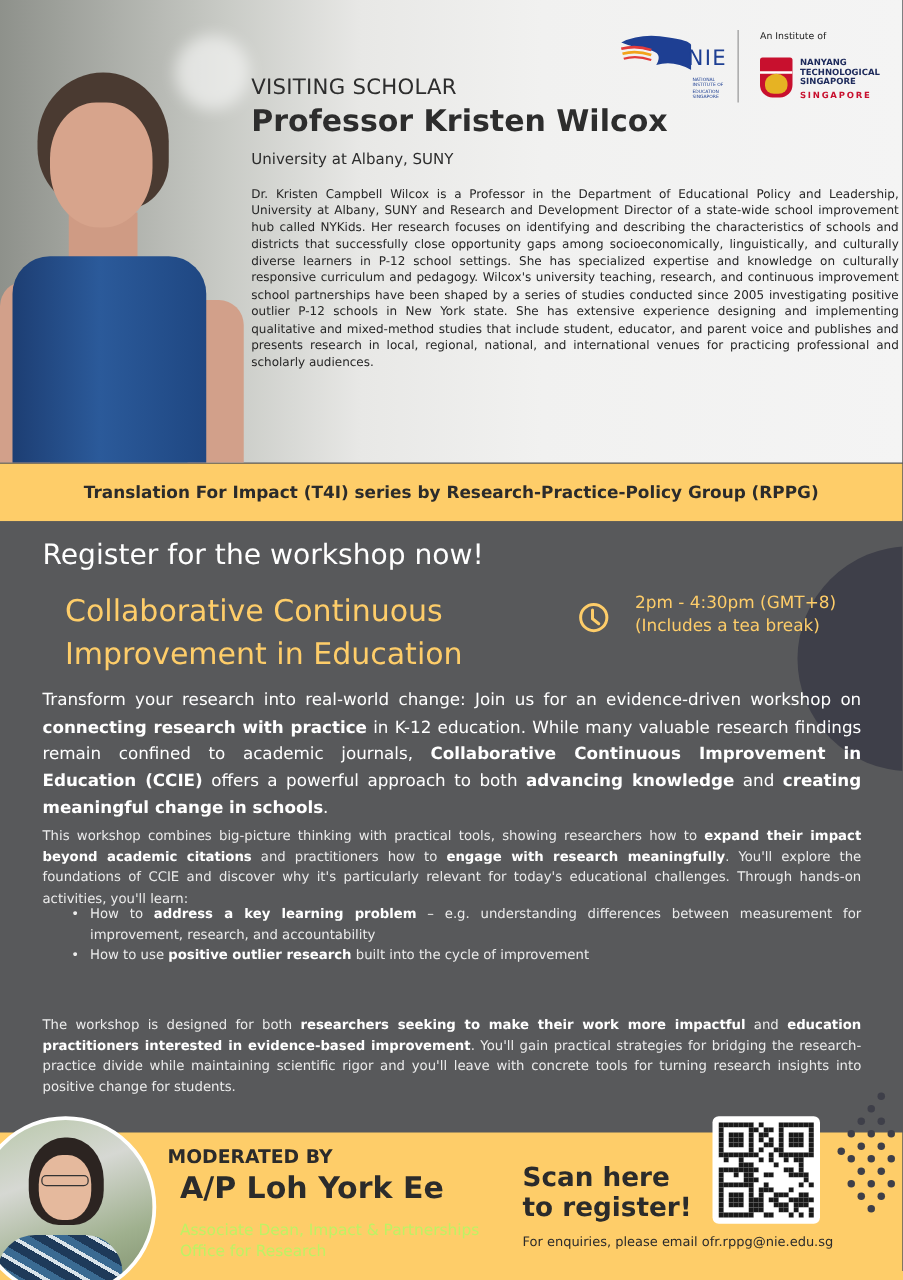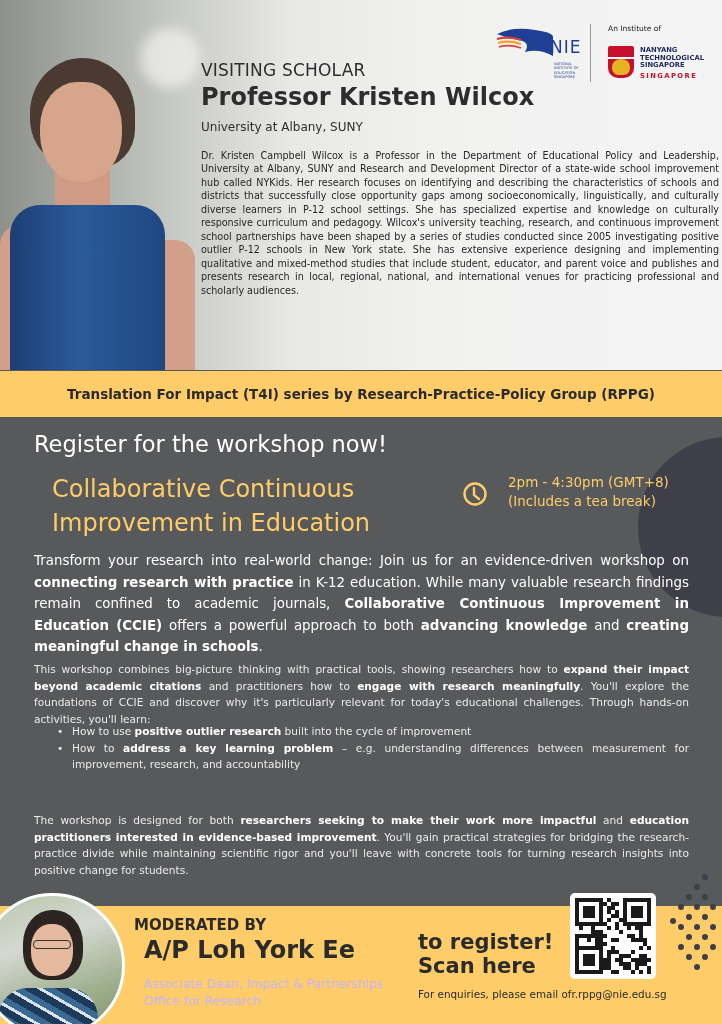--- a/index.html
+++ b/index.html
@@ -88,21 +88,21 @@
     background: linear-gradient(160deg, #b7c7a8 0%, #d6d8d3 35%, #9fb08e 70%, #7d8d6b 100%);
   }
   .mod-photo .hair { position: absolute; left: 40px; top: 14px; width: 60px; height: 70px; border-radius: 48% 48% 40% 40%; background: #2c2421; }
   .mod-photo .face { position: absolute; left: 48px; top: 28px; width: 42px; height: 52px; border-radius: 45%; background: #e5b99d; }
   .mod-photo .glasses { position: absolute; left: 50px; top: 44px; width: 38px; height: 9px; border: 1.5px solid #333; border-radius: 4px; }
   .mod-photo .body { position: absolute; left: 15px; top: 92px; width: 100px; height: 60px; border-radius: 30px 30px 0 0;
     background: repeating-linear-gradient(30deg, #1e3a5a 0 7px, #d9e3ea 7px 10px, #3a6a92 10px 16px); }
 
   .mod-by { position: absolute; left: 134px; top: 916px; font-size: 15px; font-weight: bold; color: #2b2b2b; }
   .mod-name { position: absolute; left: 144px; top: 936px; font-size: 24px; font-weight: bold; color: #2b2b2b; }
-  .mod-role { position: absolute; left: 144px; top: 976px; font-size: 12.3px; line-height: 17px; color: #c4b5fd; }
+  .mod-role { position: absolute; left: 144px; top: 976px; font-size: 12.3px; line-height: 17px; color: #bef264; }
 
   .scan { position: absolute; left: 418px; top: 930px; font-size: 21px; line-height: 24px; font-weight: bold; color: #2b2b2b; }
   .qr-box { position: absolute; left: 570px; top: 893px; width: 86px; height: 86px; background: #ffffff; border-radius: 5px; padding: 5px; }
   .qr-grid { width: 76px; height: 76px; display: grid; grid-template-columns: repeat(19, 4px); grid-template-rows: repeat(19, 4px); }
   .qr-grid i { display: block; width: 4px; height: 4px; }
   .enquiry { position: absolute; left: 418px; top: 988px; font-size: 10.4px; color: #2b2b2b; }
 
   .dots { position: absolute; left: 668px; top: 866px; width: 54px; height: 110px; }
   .dots span { position: absolute; width: 6px; height: 6px; border-radius: 50%; background: #3e3f49; }
 </style>
@@ -176,22 +176,22 @@
     <div class="txt">
       <div>2pm - 4:30pm (GMT+8)</div>
       <div>(Includes a tea break)</div>
     </div>
   </div>
 
 
   <p class="intro"><span>Transform your research into real-world change: Join us for an evidence-driven workshop on </span><b>connecting research with practice</b><span> in K-12 education. While many valuable research findings remain confined to academic journals, </span><b>Collaborative Continuous Improvement in Education (CCIE)</b><span> offers a powerful approach to both </span><b>advancing knowledge</b><span> and </span><b>creating meaningful change in schools</b><span>.</span></p>
   <p class="para para1"><span>This workshop combines big-picture thinking with practical tools, showing researchers how to </span><b>expand their impact beyond academic citations</b><span> and practitioners how to </span><b>engage with research meaningfully</b><span>. You'll explore the foundations of CCIE and discover why it's particularly relevant for today's educational challenges. Through hands-on activities, you'll learn:</span></p>
   <ul class="bullets">
+    <li><span>How to </span><b>address a key learning problem</b><span> – e.g. understanding differences between measurement for improvement, research, and accountability</span></li>
     <li><span>How to use </span><b>positive outlier research</b><span> built into the cycle of improvement</span></li>
-    <li><span>How to </span><b>address a key learning problem</b><span> – e.g. understanding differences between measurement for improvement, research, and accountability</span></li>
   </ul>
   <p class="para para2"><span>The workshop is designed for both </span><b>researchers seeking to make their work more impactful</b><span> and </span><b>education practitioners interested in evidence-based improvement</b><span>. You'll gain practical strategies for bridging the research-practice divide while maintaining scientific rigor and you'll leave with concrete tools for turning research insights into positive change for students.</span></p>
 </div>
 
 <div class="footer"></div>
 
 <div class="dots" id="dots">
     <span style="left: 34px; top: 8px;"></span>
     <span style="left: 26px; top: 18px;"></span>
     <span style="left: 18px; top: 28px;"></span>
@@ -223,22 +223,22 @@
 </div>
 
 <div class="mod-by">MODERATED BY</div>
 <div class="mod-name">A/P Loh York Ee</div>
 <div class="mod-role">
   <div>Associate Dean, Impact &amp; Partnerships</div>
   <div>Office for Research</div>
 </div>
 
 <div class="scan">
+  <div>Scan here</div>
   <div>to register!</div>
-  <div>Scan here</div>
 </div>
 <div class="qr-box">
   <div class="qr-grid" id="qr">
       <i style="background: rgb(26, 26, 26);"></i>
       <i style="background: rgb(26, 26, 26);"></i>
       <i style="background: rgb(26, 26, 26);"></i>
       <i style="background: rgb(26, 26, 26);"></i>
       <i style="background: rgb(26, 26, 26);"></i>
       <i style="background: rgb(26, 26, 26);"></i>
       <i style="background: rgb(26, 26, 26);"></i>

